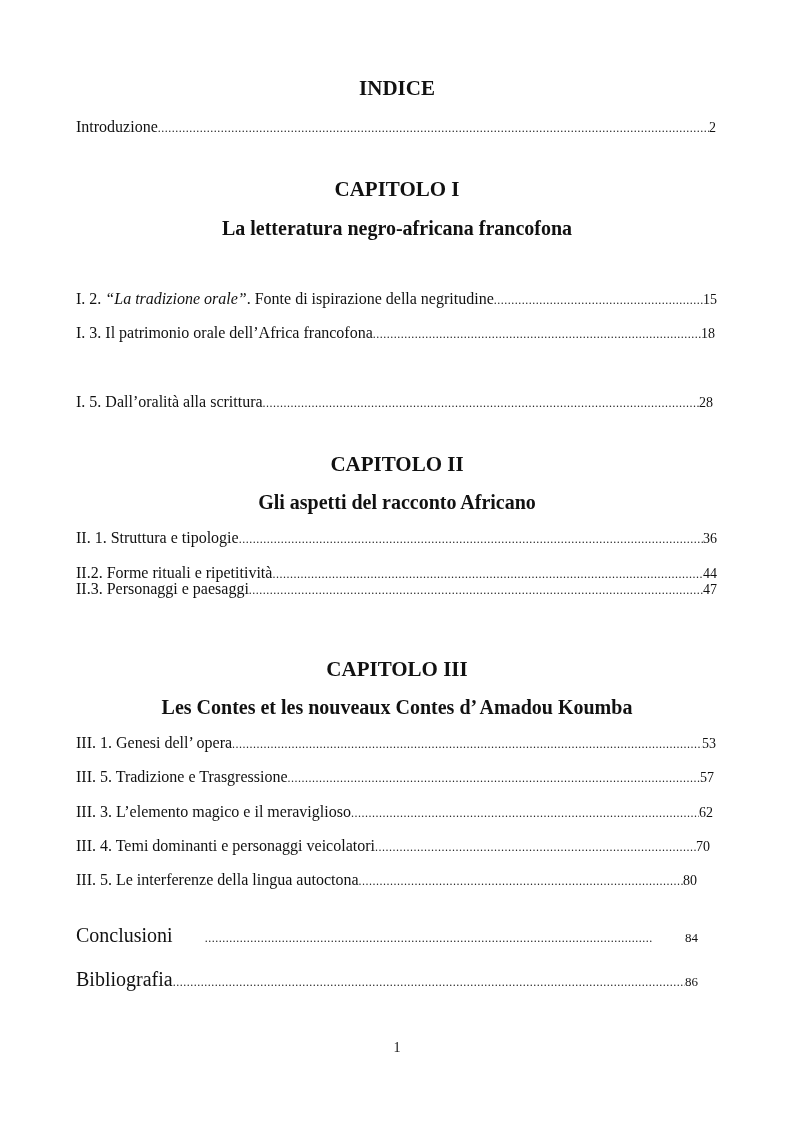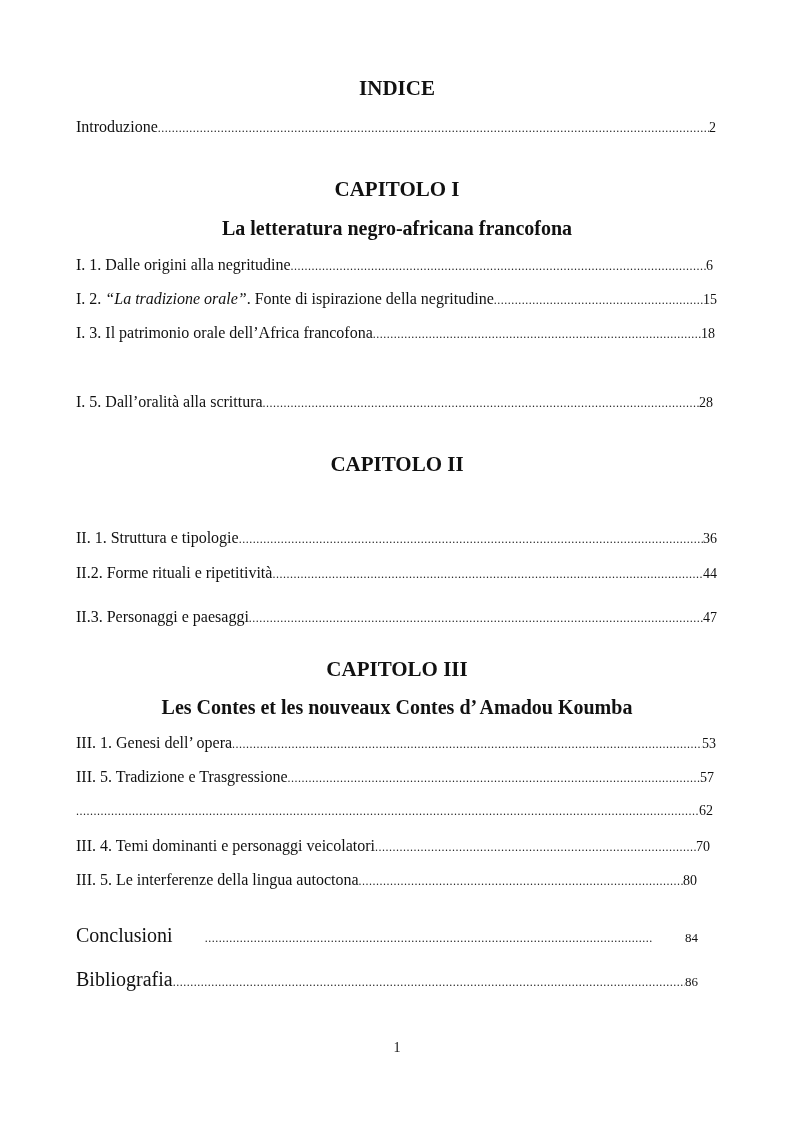--- a/index.html
+++ b/index.html
@@ -80,25 +80,20 @@
 
   <div class="toc-row" style="top:118px; width:640px;">
     <span class="label">Introduzione</span>
     <span class="leader"></span>
     <span class="page-num">2</span>
   </div>
 
   <div class="heading h-sub" style="top:217px;">La letteratura negro-africana francofona</div>
   <div class="heading h-chap" style="top:177px;">CAPITOLO I</div>
 
-  <div class="toc-row" style="top:256px; width:637px;">
-    <span class="label"><span>I. 1. </span><span>Dalle origini alla negritudine</span></span>
-    <span class="leader"></span>
-    <span class="page-num">6</span>
-  </div>
 
   <div class="toc-row" style="top:290px; width:641px;">
     <span class="label"><span>I. 2. </span><i>“La tradizione orale”</i><span>. Fonte di ispirazione della negritudine</span></span>
     <span class="leader"></span>
     <span class="page-num">15</span>
   </div>
 
   <div class="toc-row" style="top:324px; width:639px;">
     <span class="label"><span>I. 3. </span><span>Il patrimonio orale dell’Africa francofona</span></span>
     <span class="leader"></span>
@@ -106,34 +101,35 @@
   </div>
 
 
   <div class="toc-row" style="top:393px; width:637px;">
     <span class="label"><span>I. 5. </span><span>Dall’oralità alla scrittura</span></span>
     <span class="leader"></span>
     <span class="page-num">28</span>
   </div>
 
   <div class="heading h-chap" style="top:452px;">CAPITOLO II</div>
+  <div class="heading h-sub" style="top:491px;">Gli aspetti del racconto Africano</div>
 
   <div class="toc-row" style="top:529px; width:641px;">
     <span class="label"><span>II. 1. </span><span>Struttura e tipologie</span></span>
     <span class="leader"></span>
     <span class="page-num">36</span>
   </div>
 
   <div class="toc-row" style="top:564px; width:641px;">
     <span class="label"><span>II.2. </span><span>Forme rituali e ripetitività</span></span>
     <span class="leader"></span>
     <span class="page-num">44</span>
   </div>
 
-  <div class="toc-row" style="top:608px; width:641px;text-align:center;">
+  <div class="toc-row" style="top:580px; width:641px;text-align:center;">
     <span class="label"><span>II.3. </span><span>Personaggi e paesaggi</span></span>
     <span class="leader"></span>
     <span class="page-num">47</span>
   </div>
 
   <div class="heading h-chap" style="top:657px;">CAPITOLO III</div>
   <div class="heading h-sub" style="top:696px;">Les Contes et les nouveaux Contes d’ Amadou Koumba</div>
 
   <div class="toc-row" style="top:734px; width:640px;">
     <span class="label"><span>III. 1. </span><span>Genesi dell’ opera</span></span>
@@ -141,20 +137,21 @@
     <span class="page-num">53</span>
   </div>
 
   <div class="toc-row" style="top:768px; width:638px;">
     <span class="label"><span>III. 5. </span><span>Tradizione e Trasgressione</span></span>
     <span class="leader"></span>
     <span class="page-num">57</span>
   </div>
 
   <div class="toc-row" style="top:803px; width:637px;">
+    <span class="label"><span>III. 3. </span><span>L’elemento magico e il meraviglioso</span></span>
     <span class="leader"></span>
     <span class="page-num">62</span>
   </div>
 
   <div class="toc-row" style="top:837px; width:634px;">
     <span class="label"><span>III. 4. </span><span>Temi dominanti e personaggi veicolatori</span></span>
     <span class="leader"></span>
     <span class="page-num">70</span>
   </div>
 

